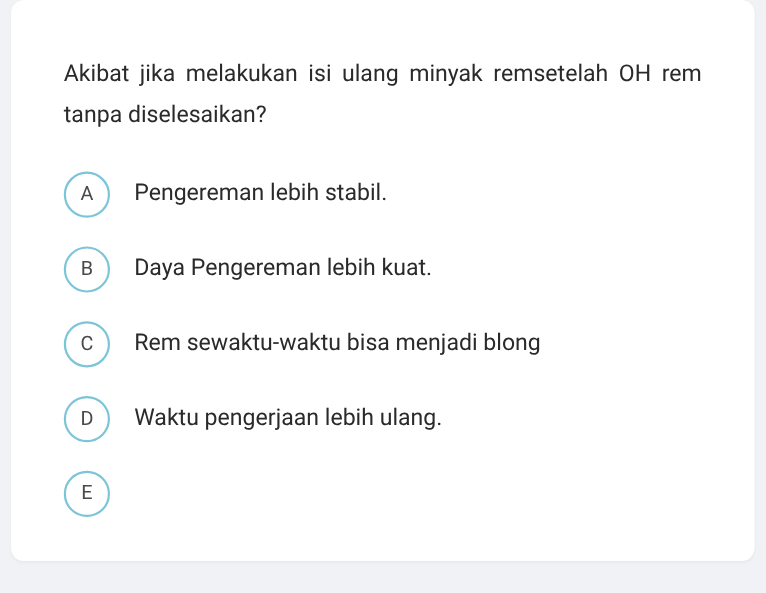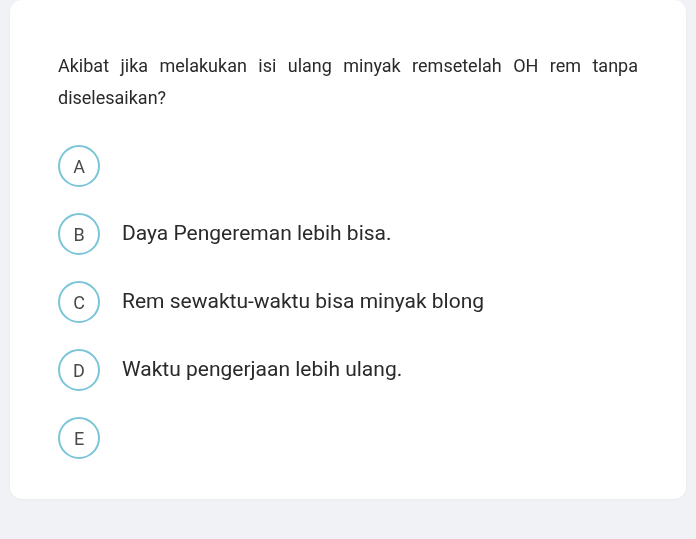--- a/index.html
+++ b/index.html
@@ -18,21 +18,21 @@
     }
     .card {
       background: #ffffff;
       border-radius: 12px;
       padding: 50px 48px 40px 48px;
       width: 676px;
       margin-top: 0;
       box-shadow: 0 1px 3px rgba(0,0,0,0.04);
     }
     .question-text {
-      font-size: 18px;
+      font-size: 21px;
       line-height: 1.75;
       color: #2a2a2a;
       text-align: justify;
       margin-bottom: 32px;
       font-weight: 400;
     }
     .options {
       display: flex;
       flex-direction: column;
       gap: 26px;
@@ -65,28 +65,29 @@
     }
   </style>
 </head>
 <body>
 
 <div class="card">
   <div class="question-text">Akibat jika melakukan isi ulang minyak remsetelah OH rem tanpa diselesaikan?</div>
   <div class="options">
     <div class="option">
       <div class="option-letter">A</div>
+      <div class="option-text">Pengereman lebih stabil.</div>
     </div>
     <div class="option">
       <div class="option-letter">B</div>
-      <div class="option-text">Daya Pengereman lebih bisa.</div>
+      <div class="option-text">Daya Pengereman lebih kuat.</div>
     </div>
     <div class="option">
       <div class="option-letter">C</div>
-      <div class="option-text">Rem sewaktu-waktu bisa minyak blong</div>
+      <div class="option-text">Rem sewaktu-waktu bisa menjadi blong</div>
     </div>
     <div class="option">
       <div class="option-letter">D</div>
       <div class="option-text">Waktu pengerjaan lebih ulang.</div>
     </div>
     <div class="option">
       <div class="option-letter">E</div>
     </div>
   </div>
 </div>

